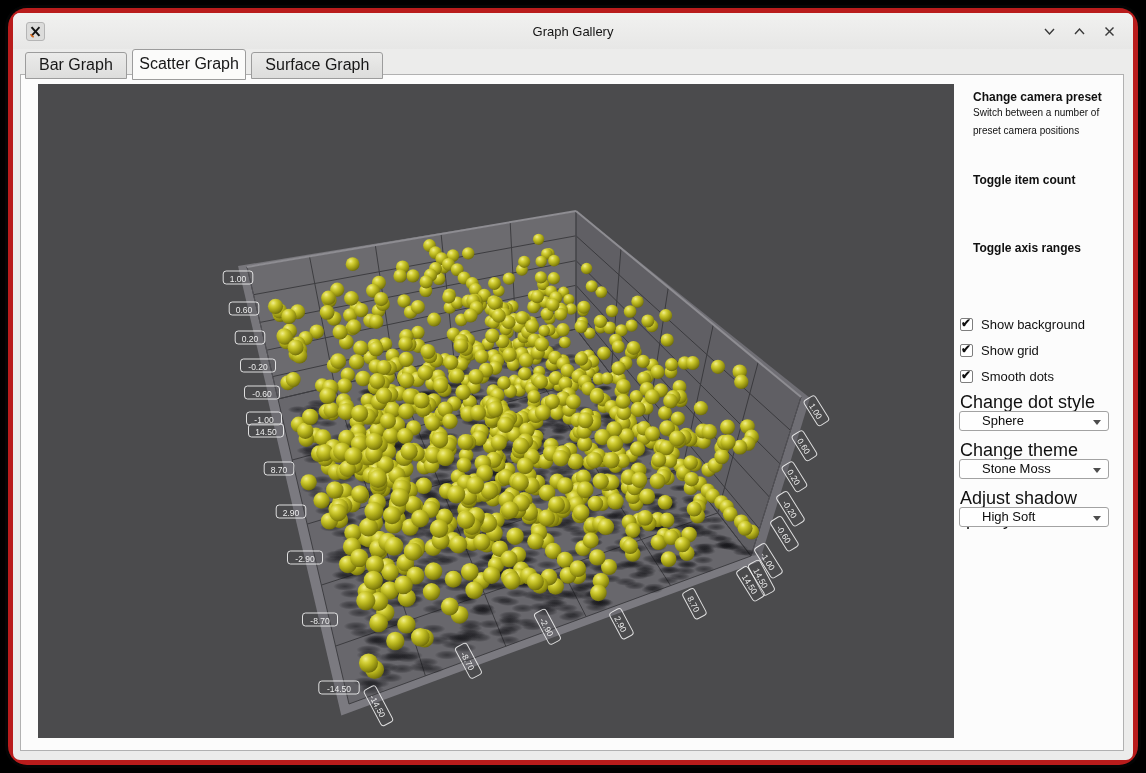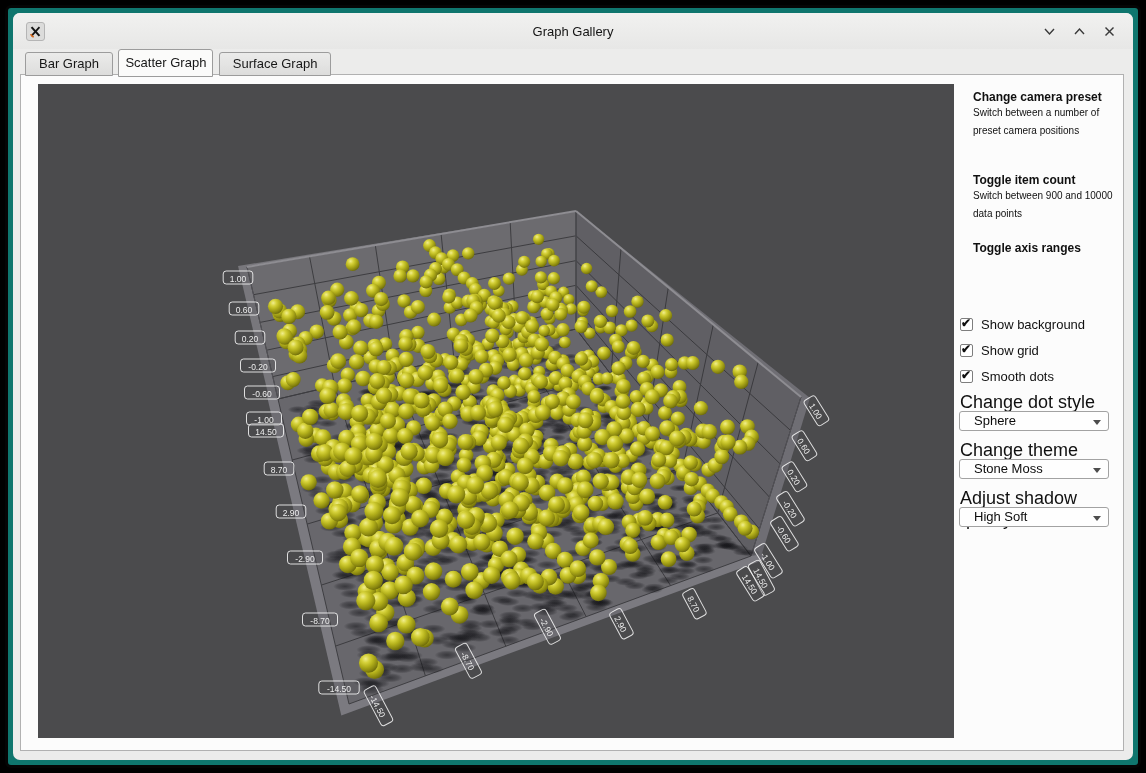--- a/index.html
+++ b/index.html
@@ -3,21 +3,21 @@
 <meta charset="utf-8">
 <style>
   * { box-sizing: border-box; }
   html,body { margin:0; padding:0; }
   body {
     width:1146px; height:773px; position:relative; overflow:hidden;
     background:#000; font-family:"Liberation Sans", sans-serif;
   }
   .frame {
     position:absolute; left:8px; top:8px; width:1130px; height:757px;
-    background:#0f766e; border-radius:3px; box-shadow:0 0 0 3px #050505;
+    background:#b91c1c; border-radius:19px; box-shadow:0 0 0 3px #050505;
   }
   .win {
     position:absolute; left:5px; top:5px; right:5px; bottom:5px;
     background:#ececeb; border-radius:7px; overflow:hidden;
   }
   
   .titlebar { position:absolute; left:0; top:0; width:100%; height:36px;
     background:linear-gradient(#f1f1f0,#e7e7e6); }
   .app-icon {
     position:absolute; left:13px; top:9px; width:19px; height:19px;
@@ -27,21 +27,21 @@
   .win-title {
     position:absolute; left:0; right:0; top:11px; text-align:center;
     font-size:13px; color:#141414;
   }
   .controls { position:absolute; right:16px; top:11px; display:flex; gap:15px; }
   .ctrl { width:15px; height:15px; display:flex; align-items:center; justify-content:center; cursor:default; }
   
   .tabbar { position:absolute; left:12px; top:35px; height:27px; z-index:3; }
   .tab {
     position:relative; display:inline-block; vertical-align:bottom;
-    font-size:13px; color:#171717; background:linear-gradient(#ebebea,#dddddc);
+    font-size:16px; color:#171717; background:linear-gradient(#ebebea,#dddddc);
     border:1px solid #9c9c9c; border-radius:3px 3px 0 0;
     padding:3px 13px 4px; margin-right:1px; top:0;
   }
   .tab.active { background:#fbfbfa; padding:5px 6px 6px; top:1px; z-index:5; }
   
   .page {
     position:absolute; left:7px; top:61px; width:1104px; height:677px;
     background:#fcfcfc; border:1px solid #b1b1b1; z-index:2;
   }
   .plot { position:absolute; left:17px; top:9px; width:916px; height:654px; }
@@ -53,21 +53,21 @@
   .pbtn .desc { font-size:10px; line-height:18px; }
   .cbrow { position:absolute; left:6px; display:flex; align-items:center; gap:8px;
            font-size:13px; color:#101010; }
   .cbox { width:13px; height:13px; border:1px solid #7e7e7e; background:#fff;
           border-radius:2px; position:relative; flex:0 0 auto; }
   .cbox .chk { position:absolute; left:0px; top:-3px; font-size:12px; font-weight:bold; color:#0e0e0e; }
   .sellbl { position:absolute; left:6px; font-size:18px; color:#101010; }
   .combo {
     position:absolute; left:5px; width:150px; height:20px;
     border:1px solid #a2a2a2; border-radius:3px; background:#fefefe;
-    font-size:13px; color:#0b0b0b; line-height:18px; padding-left:14px; cursor:default;
+    font-size:13px; color:#0b0b0b; line-height:18px; padding-left:22px; cursor:default;
   }
   .combo .arrow {
     position:absolute; right:7px; top:8px; width:0; height:0;
     border-left:4px solid transparent; border-right:4px solid transparent;
     border-top:5px solid #4d4d4d;
   }
 </style>
 </head>
 <body>
 
@@ -2090,21 +2090,20 @@
         </div>
 
       <div class="panel">
 
         <div class="pbtn" style="top:6px">
           <div class="ttl">Change camera preset</div>
           <div class="desc">Switch between a number of preset camera positions</div>
         </div>
         <div class="pbtn" style="top:89px">
           <div class="ttl">Toggle item count</div>
-          <div class="desc">Switch between 900 and 10000 data points</div>
         </div>
         <div class="pbtn" style="top:157px">
           <div class="ttl">Toggle axis ranges</div>
         </div>
 
         <div class="cbrow" style="top:233px">
           <span class="cbox">
               <span class="chk">✔</span>
             </span>
           <span>Show background</span>

